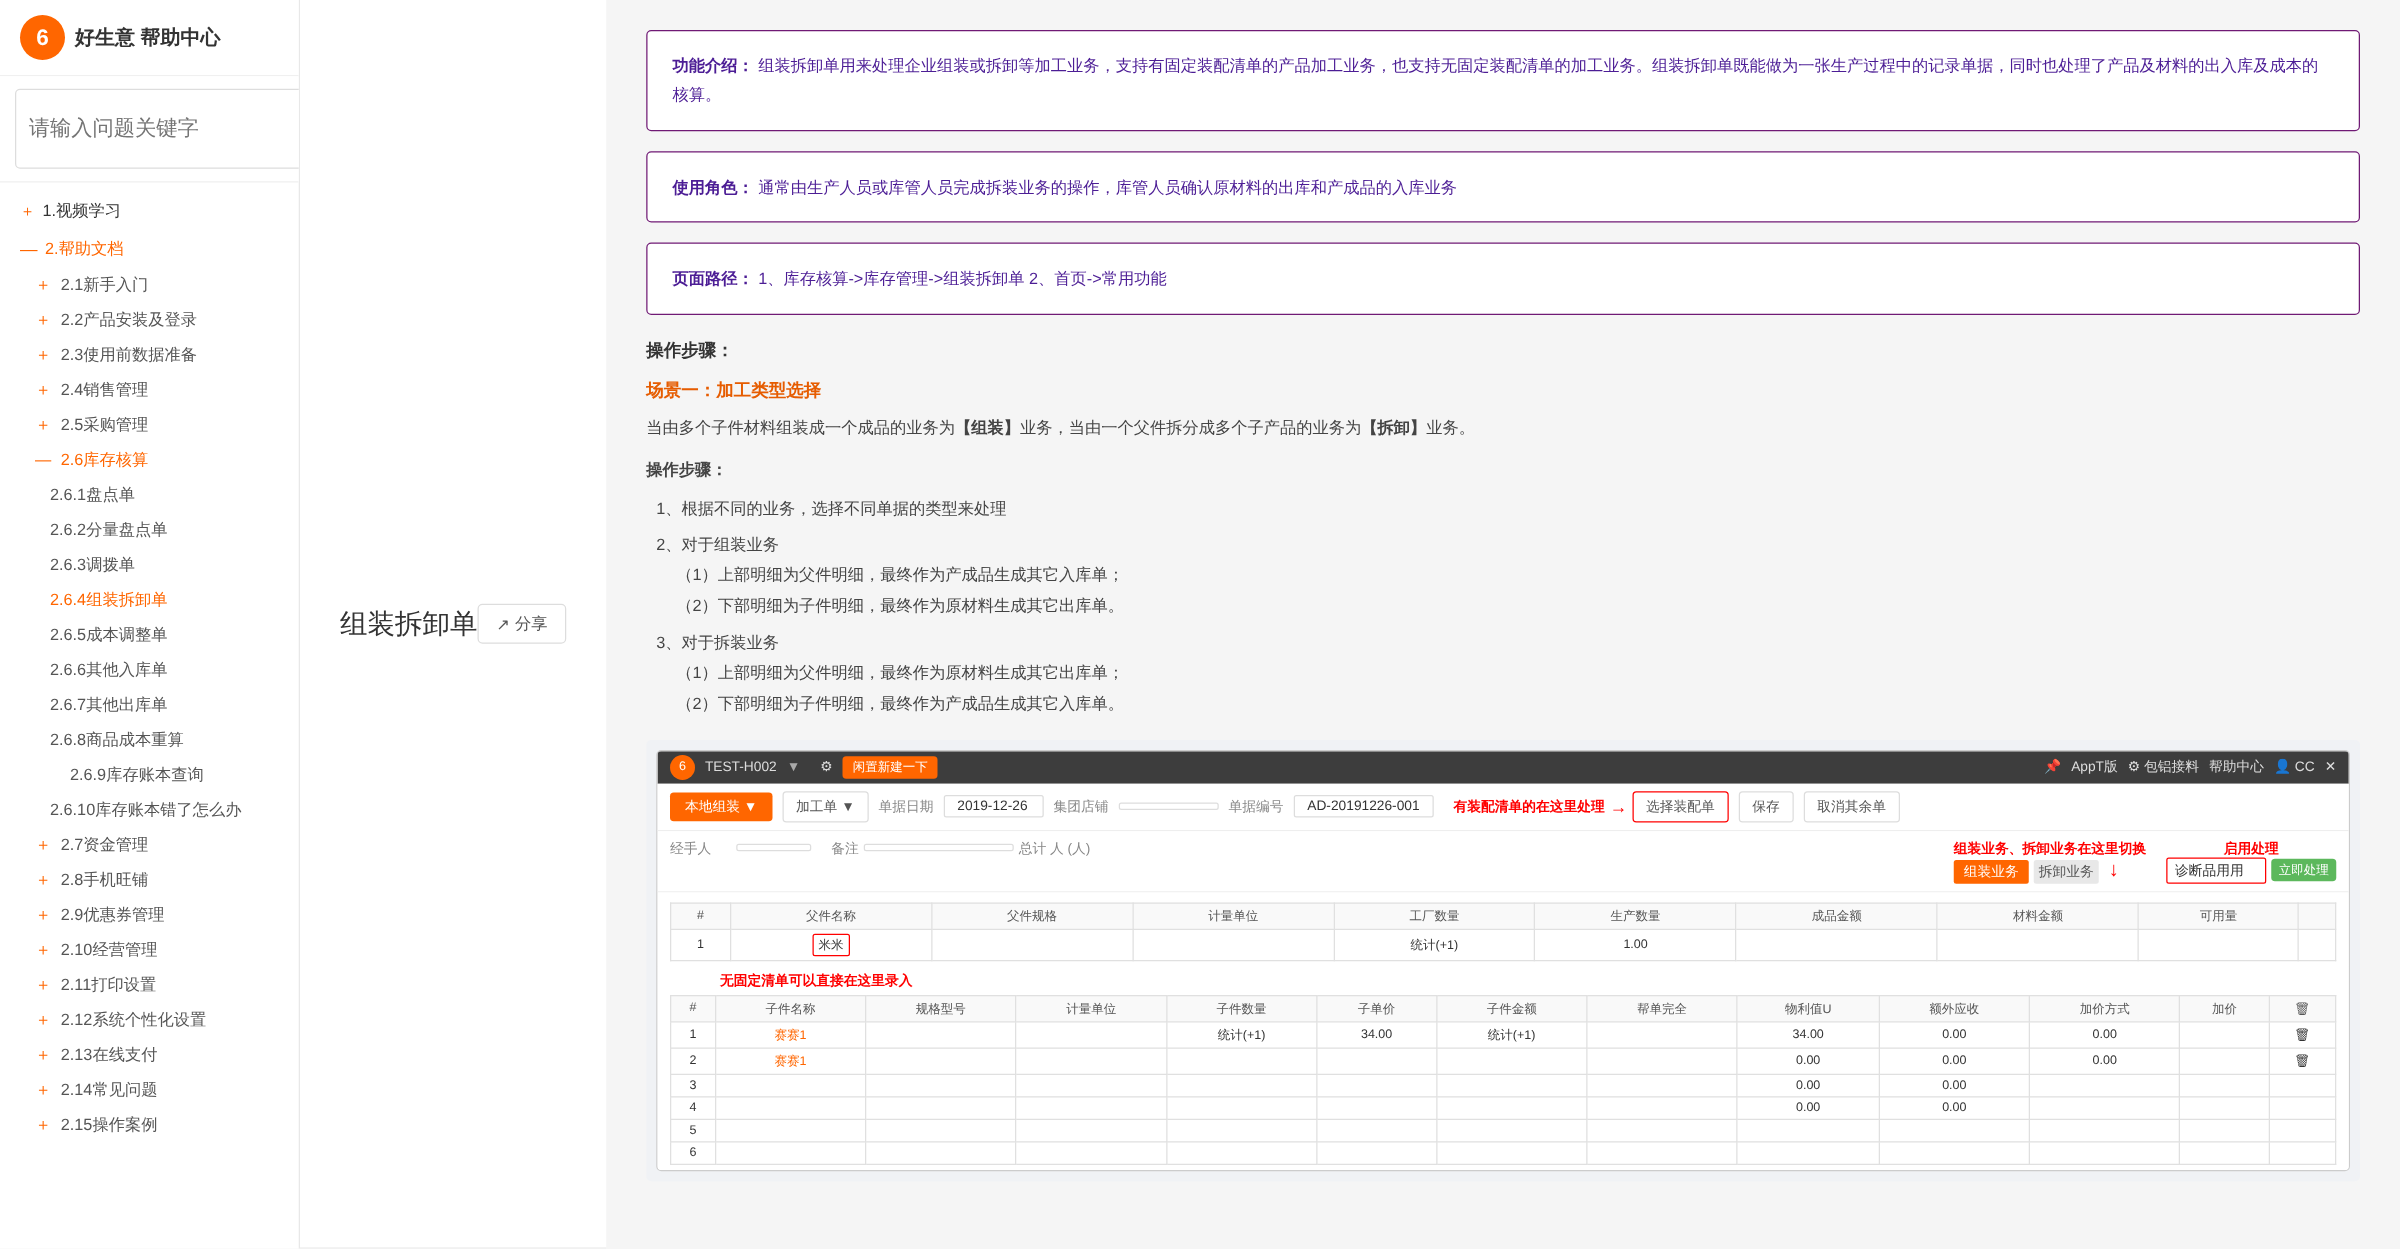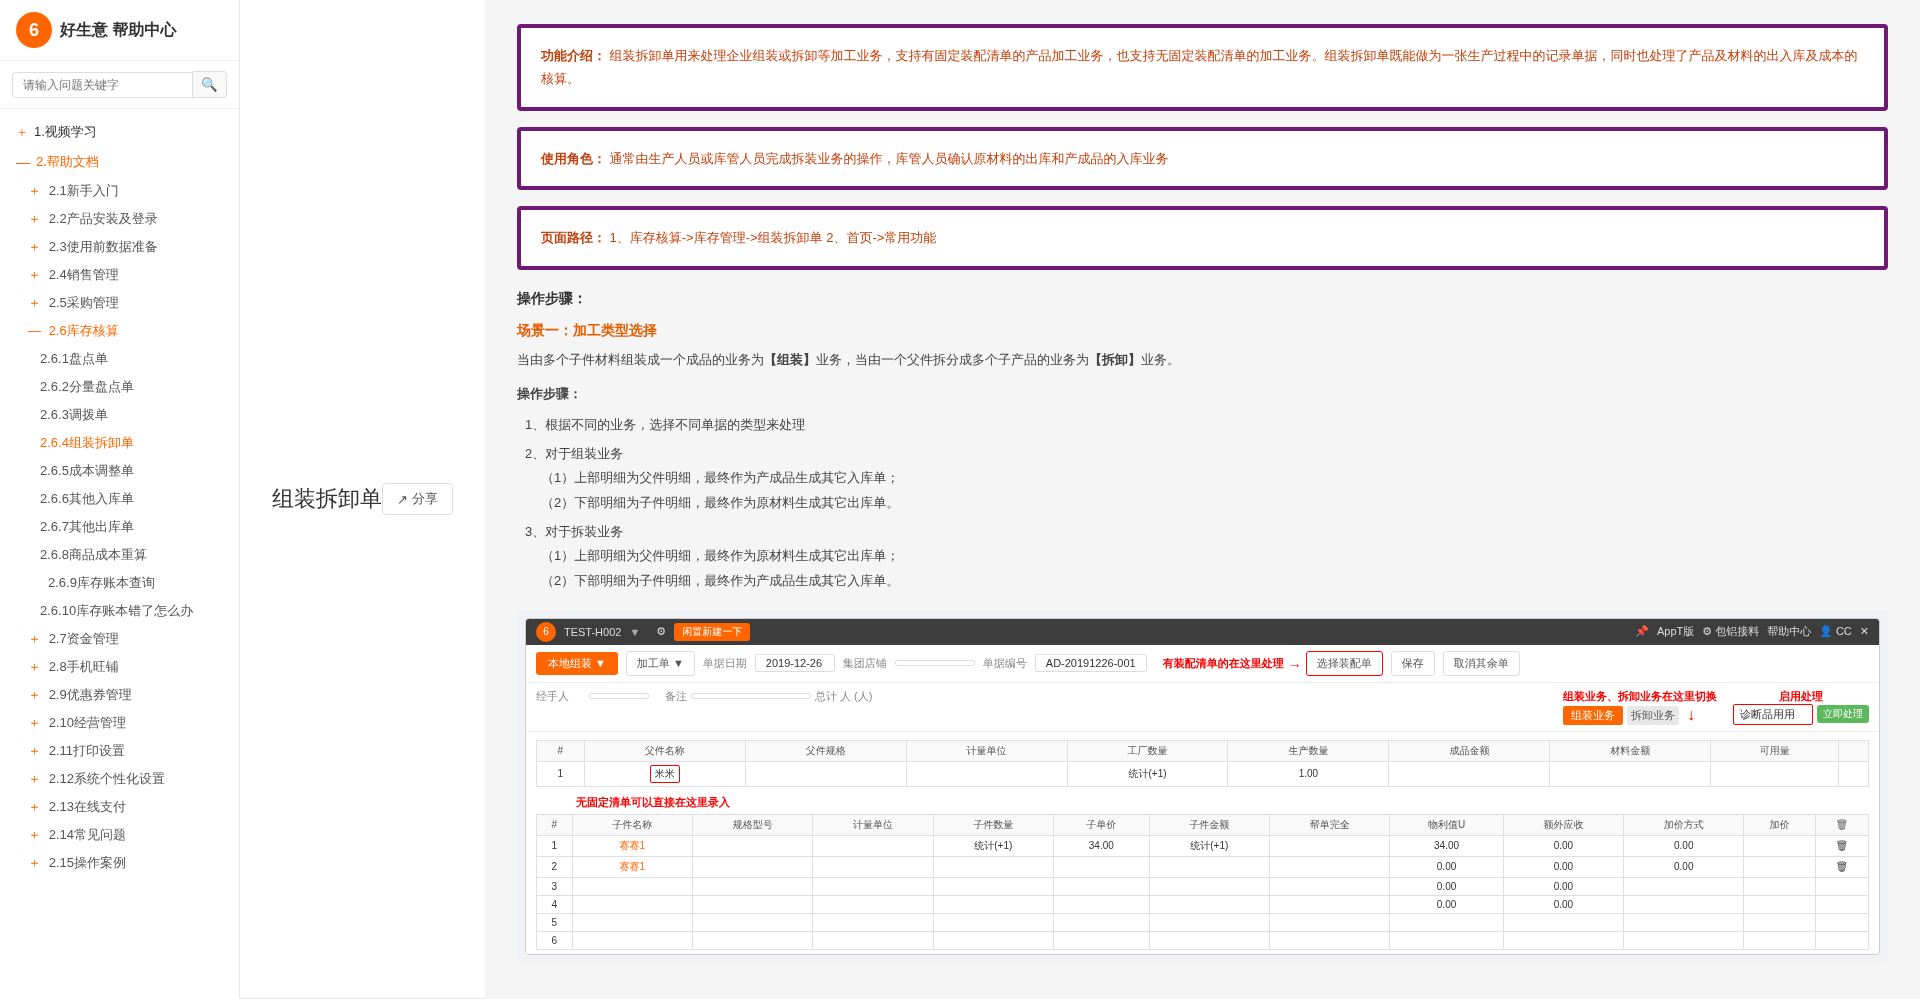--- a/index.html
+++ b/index.html
@@ -120,27 +120,27 @@
     }
 
     #main-content {
       flex: 1;
       overflow-y: auto;
       padding: 24px 32px;
     }
 
     .info-box {
       background: #fff;
-      border: 4px solid #701a75;
+      border: 1px solid #701a75;
       border-radius: 4px;
       padding: 16px 20px;
       margin-bottom: 16px;
       font-size: 13px;
       line-height: 1.8;
-      color: #c2410c;
+      color: #4c1d95;
     }
 
     .section-title {
       font-size: 14px;
       font-weight: bold;
       color: #333;
       margin: 20px 0 10px 0;
     }
 
     .step-title {
@@ -285,21 +285,21 @@
 
 <div id="sidebar">
   <div id="sidebar-header">
     <div class="logo-circle">
       <span>6</span>
     </div>
     <span class="logo-text">好生意 帮助中心</span>
   </div>
 
   <div id="search-box">
-    <input type="text" style="border: 1px solid rgb(221, 221, 221); border-radius: 4px 0px 0px 4px; padding: 5px 10px; font-size: 12px; outline: none; color: rgb(153, 153, 153); flex: 1 1 0%;" placeholder="请输入问题关键字">
+    <input type="text" style="border: 1px solid rgb(221, 221, 221); border-radius: 4px 0px 0px 4px; padding: 21px 10px; font-size: 17px; outline: none; color: rgb(153, 153, 153); flex: 1 1 0%;" placeholder="请输入问题关键字">
     <button style="border:1px solid #ddd; border-left:none; background:#f9f9f9; padding:5px 8px; border-radius:0 4px 4px 0; cursor:pointer;">🔍</button>
   </div>
 
   <div id="sidebar-nav">
 
     <div class="nav-section">
       <span style="color:#f60;font-size:12px;">＋</span>
       <span>1.视频学习</span>
     </div>
 
@@ -350,21 +350,21 @@
     </div>
     <div class="nav-sub" style="padding-left:40px;">
       <span>2.6.6其他入库单</span>
     </div>
     <div class="nav-sub" style="padding-left:40px;">
       <span>2.6.7其他出库单</span>
     </div>
     <div class="nav-sub" style="padding-left:40px;">
       <span>2.6.8商品成本重算</span>
     </div>
-    <div class="nav-sub" style="padding-left:36px;margin-left:12px;">
+    <div class="nav-sub" style="padding-left:56px;">
       <span>2.6.9库存账本查询</span>
     </div>
     <div class="nav-sub" style="padding-left:40px;">
       <span>2.6.10库存账本错了怎么办</span>
     </div>
 
     <div class="nav-sub">
       <span style="color:#f60; margin-right:4px;">＋</span>
       <span>2.7资金管理</span>
     </div>

